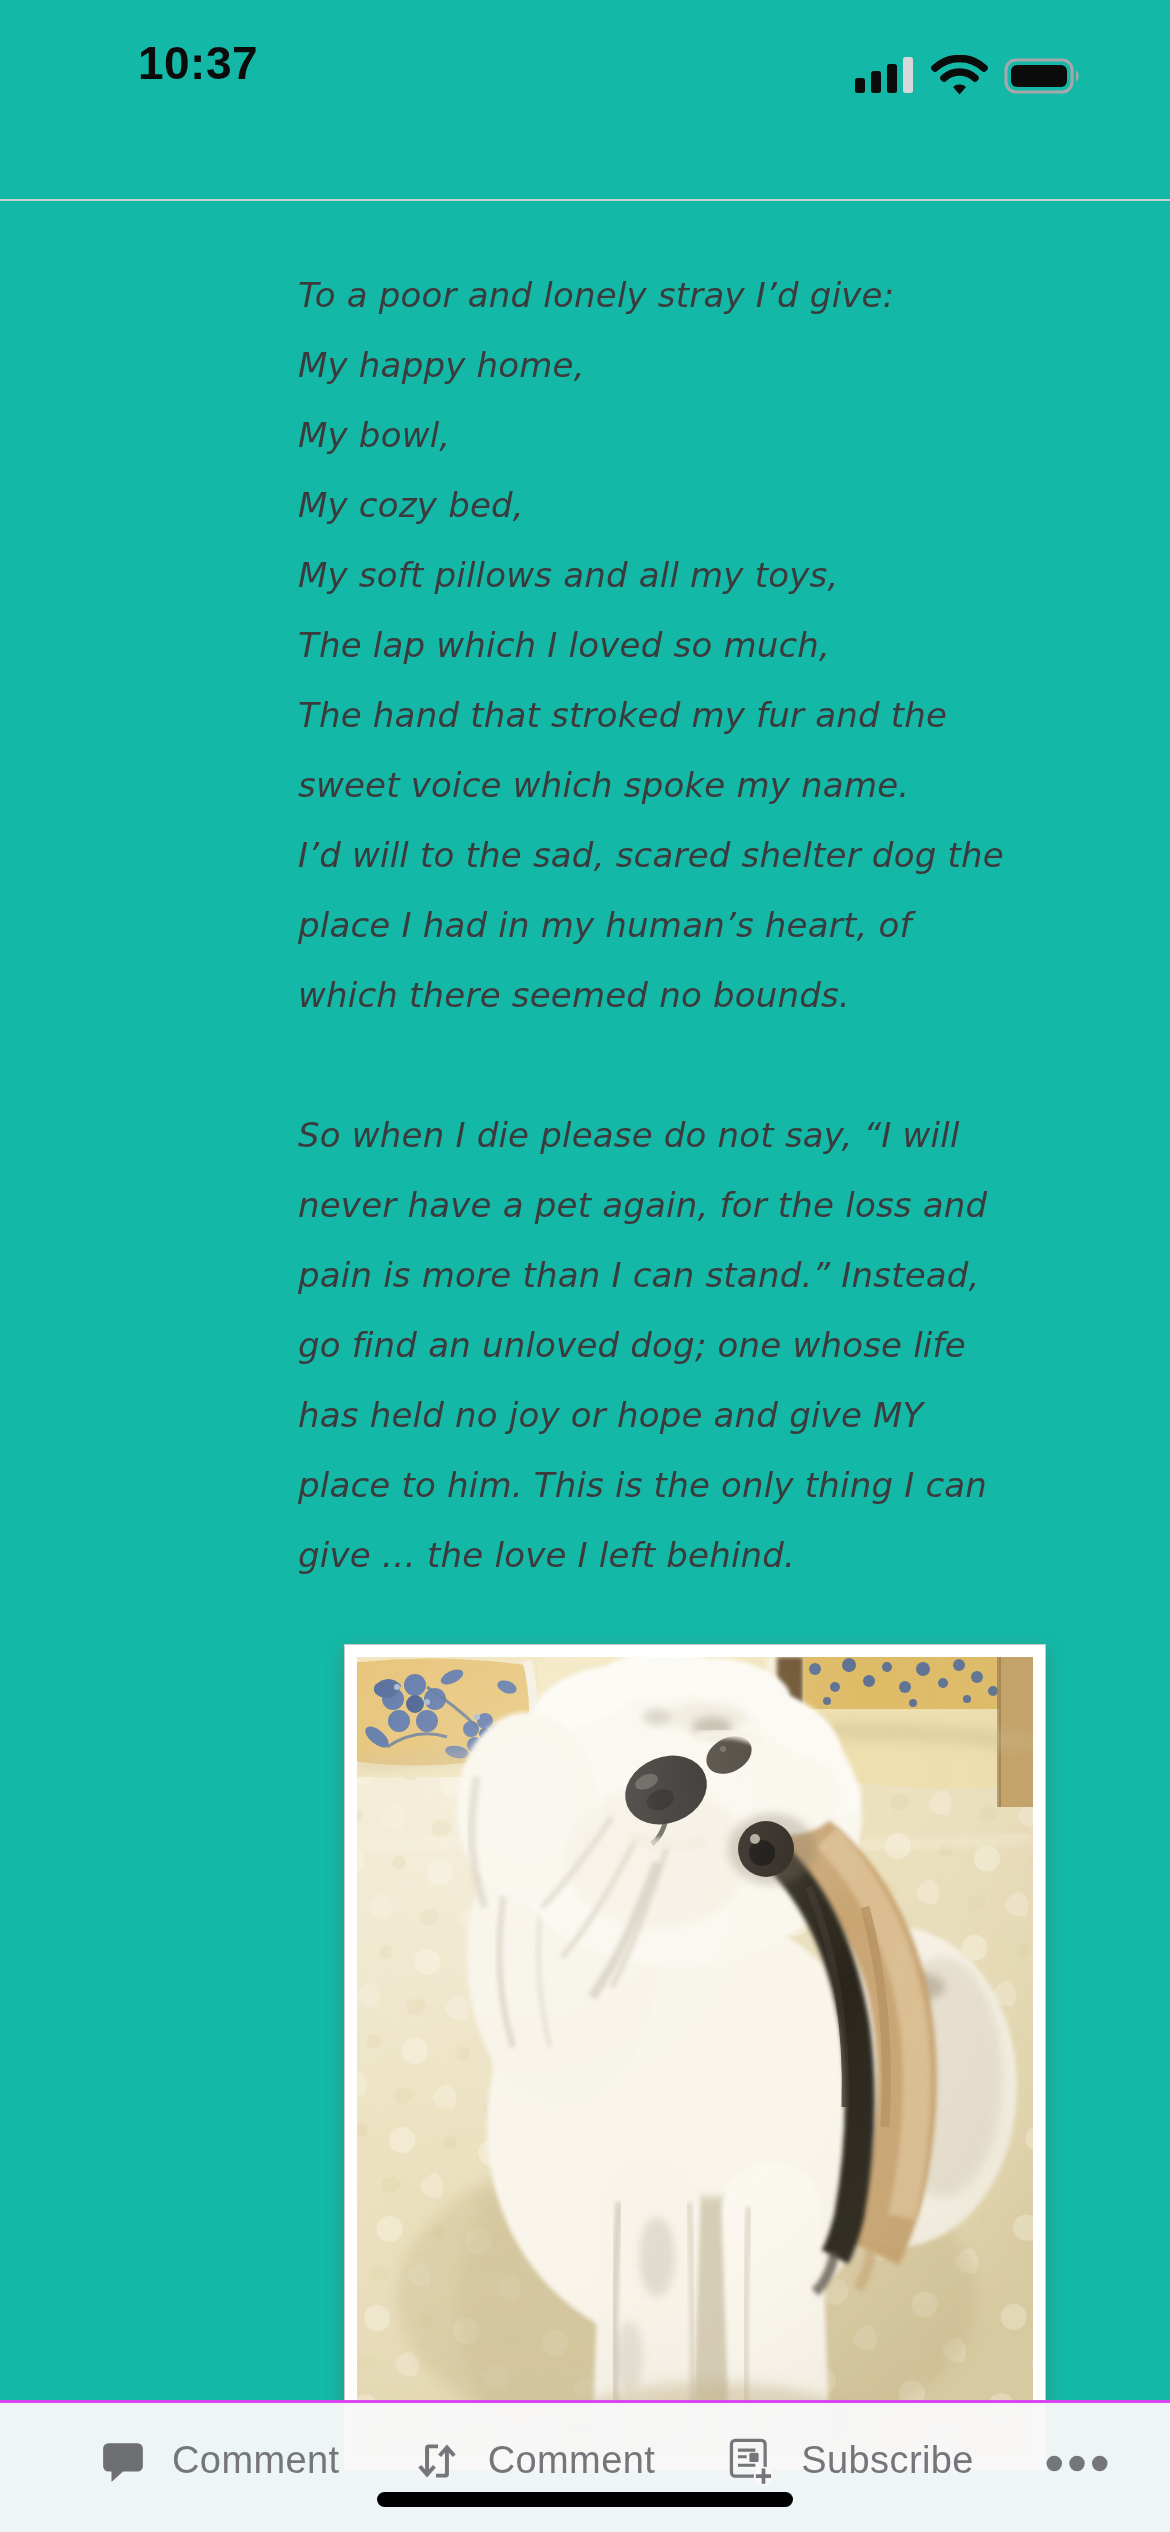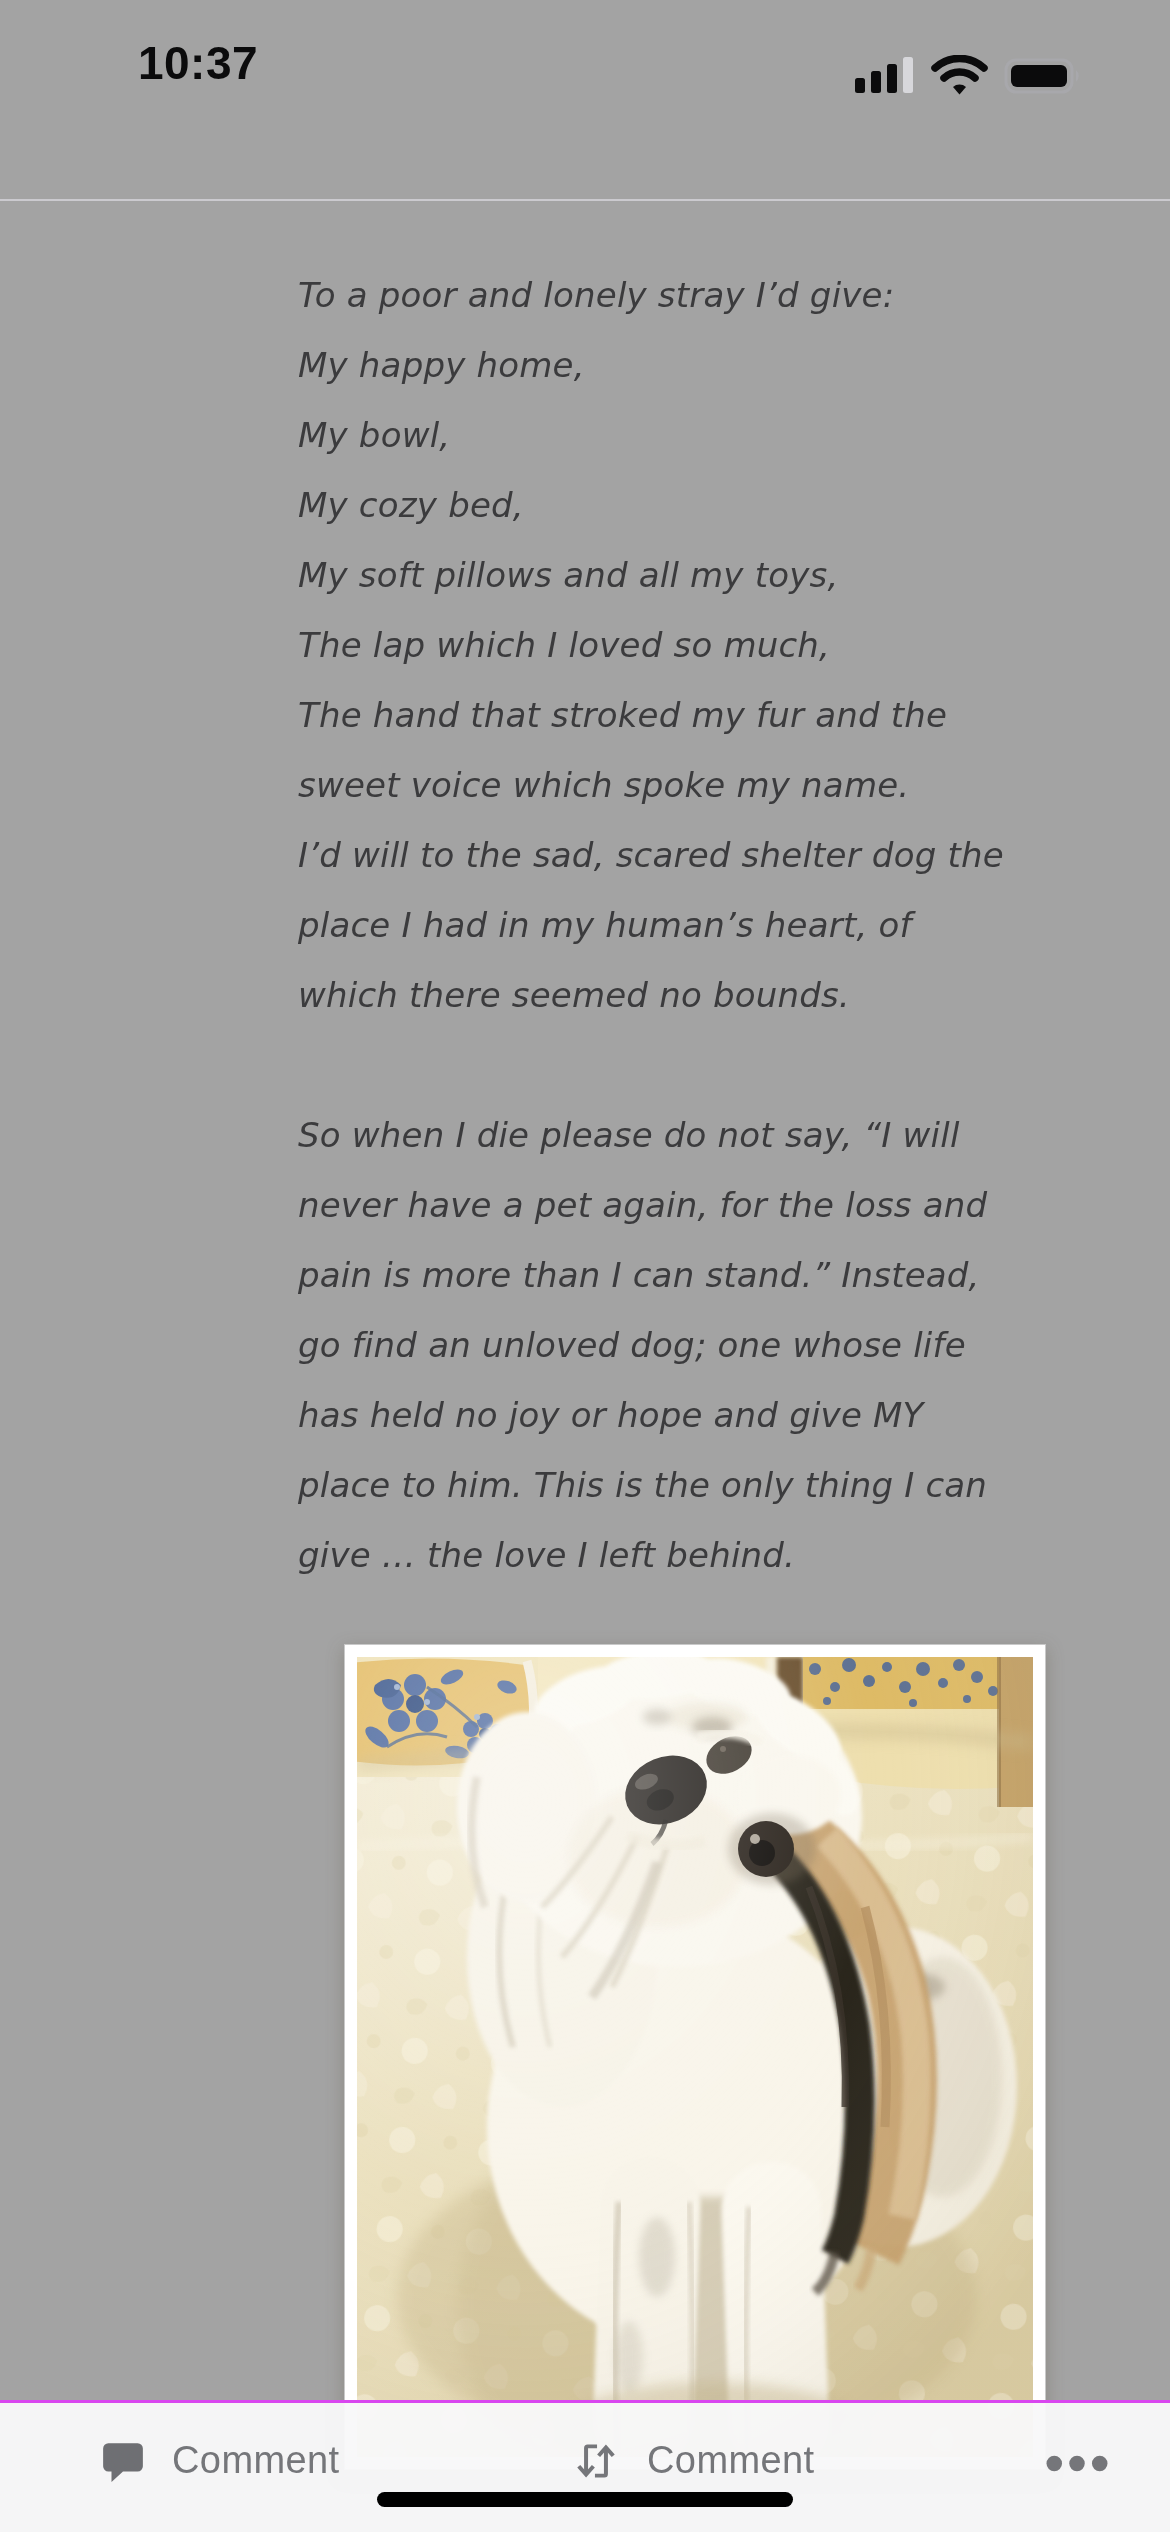--- a/index.html
+++ b/index.html
@@ -1,19 +1,19 @@
 <!DOCTYPE html>
 <html><head>
 <meta charset="utf-8">
 <style>
   * { margin:0; padding:0; box-sizing:border-box; }
   html,body { background:#2a2a2a; }
   .screen {
     position:relative; width:1170px; height:2532px; margin:0 auto;
-    background:#a3a3a3; overflow:hidden;
+    background:#14b8a6; overflow:hidden;
     font-family:"Liberation Sans", sans-serif;
   }
   
   .status-time {
     position:absolute; left:118px; top:36px; width:160px;
     font-size:46px; font-weight:600; color:#0b0b0c; text-align:center;
     letter-spacing:0.5px;
   }
   .sb-icon { position:absolute; }
   .sb-signal  { left:855px; top:57px; }
@@ -283,20 +283,30 @@
         <g fill="none" stroke="#75767a" stroke-width="3.8">
           <path d="M23 8 H14 a1.5 1.5 0 0 0 -1.5 1.5 V33"></path>
           <path d="M5.5 27 L12.5 35 L19.5 27"></path>
           <path d="M21 36 H30 a1.5 1.5 0 0 0 1.5 -1.5 V11"></path>
           <path d="M24.5 17 L31.5 9 L38.5 17"></path>
         </g>
       </svg>
       <span class="action-label">Comment</span>
     </div>
 
+    <div class="action-item">
+      <svg width="48" height="50" viewBox="0 0 44 46">
+        <rect x="4" y="4" width="31" height="33" rx="3.5" fill="none" stroke="#75767a" stroke-width="3"></rect>
+        <path d="M10 13 H26 M10 19 H18 M10 27 H26" stroke="#75767a" stroke-width="2.8"></path>
+        <rect x="20.5" y="15.5" width="8.5" height="8.5" rx="1.5" fill="#75767a"></rect>
+        <circle cx="33.5" cy="37" r="9" fill="#f8f8f9"></circle>
+        <path d="M33.5 30 V44 M26.5 37 H40.5" stroke="#75767a" stroke-width="3.4"></path>
+      </svg>
+      <span class="action-label">Subscribe</span>
+    </div>
 
     <div class="more-button">
       <svg width="62" height="17" viewBox="0 0 60 16">
         <circle cx="8" cy="8" r="7.5" fill="#75767a"></circle>
         <circle cx="30" cy="8" r="7.5" fill="#75767a"></circle>
         <circle cx="52" cy="8" r="7.5" fill="#75767a"></circle>
       </svg>
     </div>
   </div>
 

